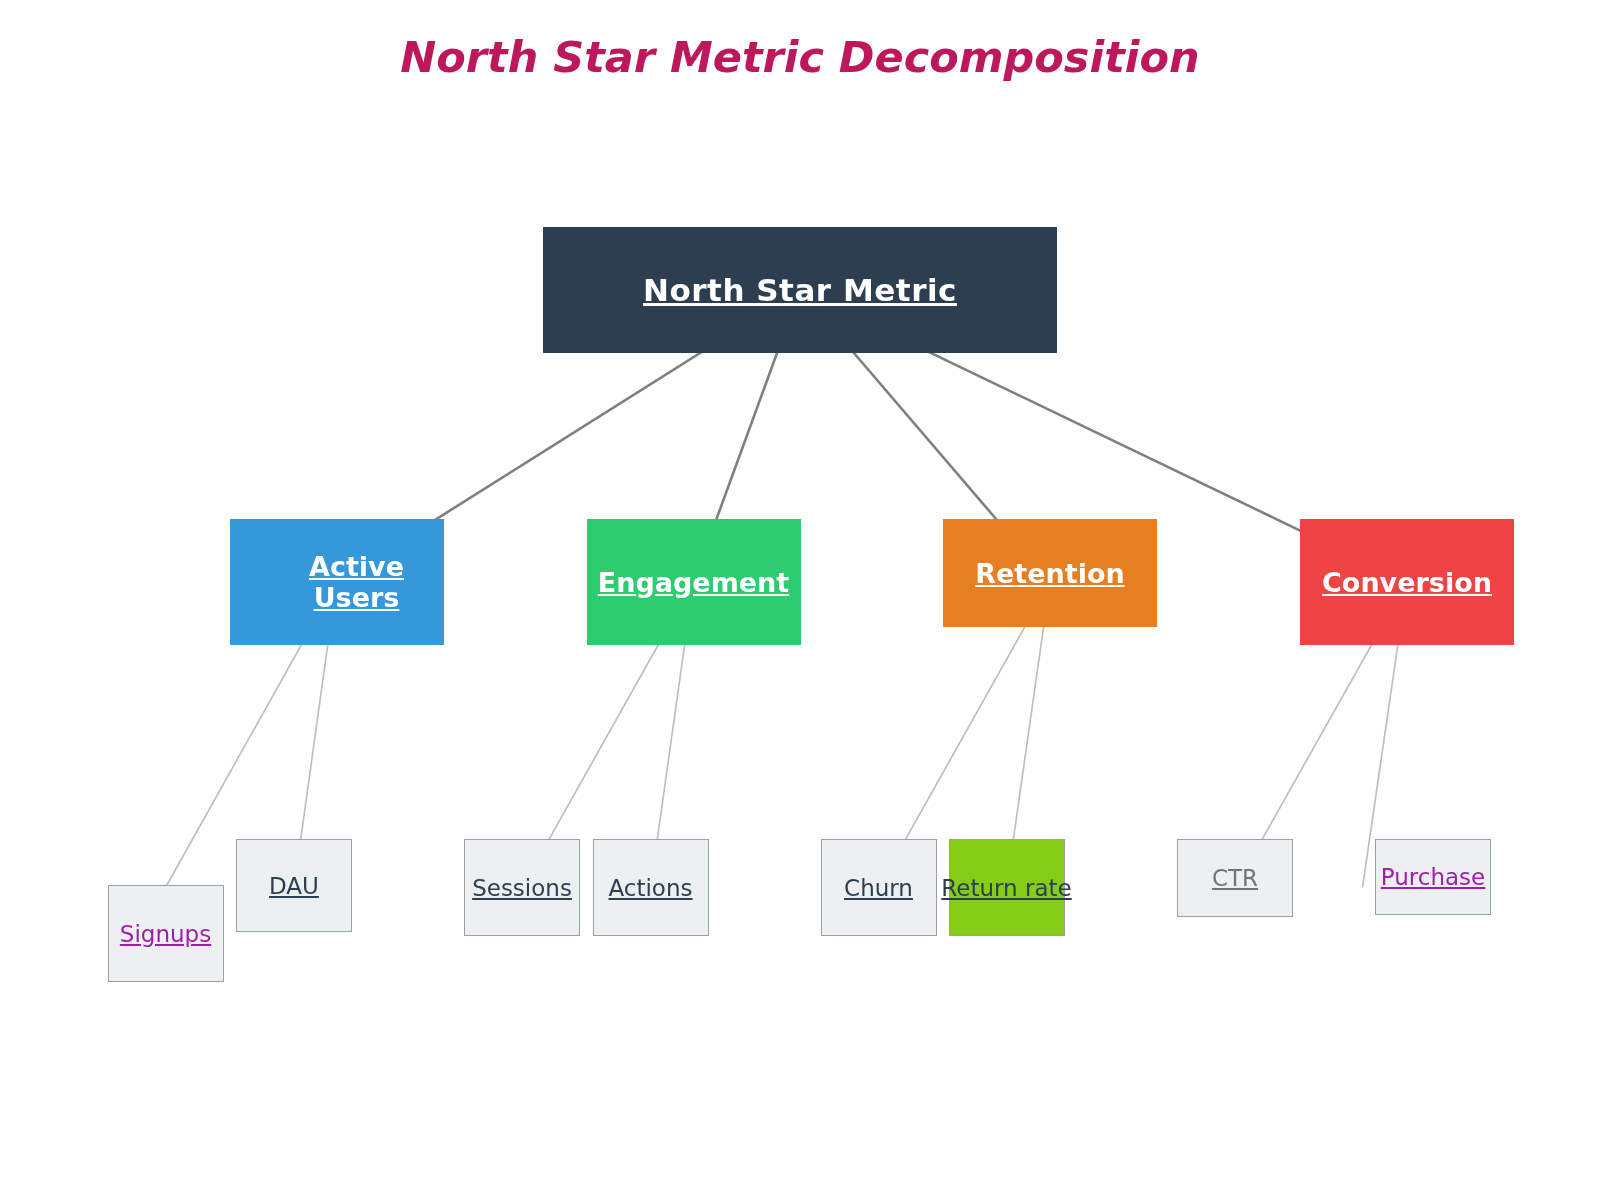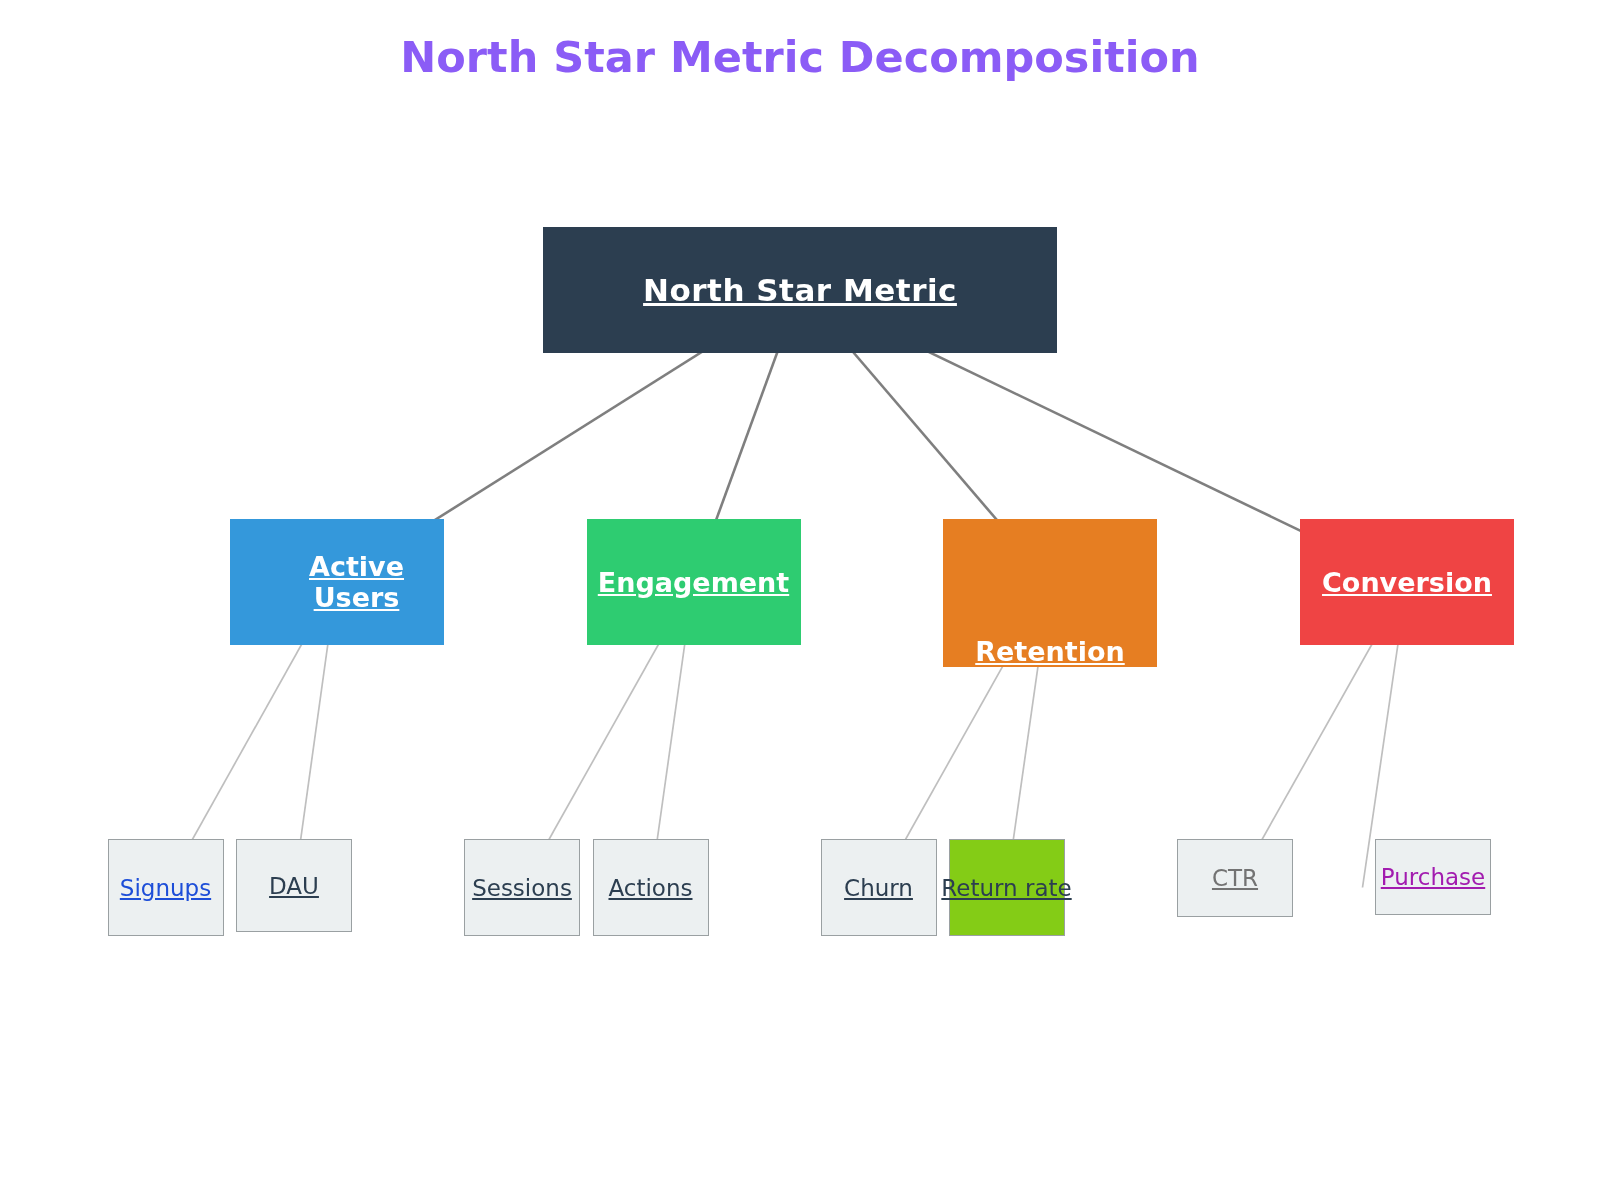--- a/index.html
+++ b/index.html
@@ -66,21 +66,21 @@
     color: #2c3e50;
     font-size: 23px;
     font-weight: normal;
     white-space: nowrap;
   }
 </style>
 </head>
 <body style="background: rgb(255, 255, 255);">
 
 <div id="stage">
-  <div class="title" style="color: #8b5cf6;">North Star Metric Decomposition</div>
+  <div class="title" style="color: #be185d; font-style: italic;">North Star Metric Decomposition</div>
   <svg id="edges" width="1600" height="1200">
       <line x1="800" y1="290" x2="336.5" y2="582" class="edge-primary"></line>
       <line x1="336.5" y1="582" x2="165.5" y2="887.5" class="edge-secondary"></line>
       <line x1="336.5" y1="582" x2="294" y2="887.5" class="edge-secondary"></line>
       <line x1="800" y1="290" x2="693.5" y2="582" class="edge-primary"></line>
       <line x1="693.5" y1="582" x2="522" y2="887.5" class="edge-secondary"></line>
       <line x1="693.5" y1="582" x2="650.5" y2="887.5" class="edge-secondary"></line>
       <line x1="800" y1="290" x2="1050" y2="582" class="edge-primary"></line>
       <line x1="1050" y1="582" x2="878.5" y2="887.5" class="edge-secondary"></line>
       <line x1="1050" y1="582" x2="1006.5" y2="887.5" class="edge-secondary"></line>
@@ -88,36 +88,36 @@
       <line x1="1407" y1="582" x2="1235" y2="887.5" class="edge-secondary"></line>
       <line x1="1407" y1="582" x2="1362.5" y2="887.5" class="edge-secondary"></line>
     </svg>
   <div id="nodes">
       <div class="node root-node" style="left: 543px; top: 227px; width: 514px; height: 126px; background: rgb(44, 62, 80);">
         <span>North Star Metric</span>
       </div>
       <div class="node category-node" style="left: 229.5px; top: 519px; width: 214px; height: 126px; background: rgb(52, 152, 219); padding-left: 40px;">
         <span>Active Users</span>
       </div>
-      <div class="node leaf-node" style="left: 107.5px; top: 839px; width: 116px; height: 97px; background: rgb(236, 240, 241); border: 1.5px solid rgb(154, 160, 162); color: #1d4ed8;">
+      <div class="node leaf-node" style="left: 107.5px; top: 885px; width: 116px; height: 97px; background: rgb(236, 240, 241); border: 1.5px solid rgb(154, 160, 162); color: #a21caf;">
         <span>Signups</span>
       </div>
       <div class="node leaf-node" style="left: 236px; top: 839px; width: 116px; height: 93px; background: rgb(236, 240, 241); border: 1.5px solid rgb(154, 160, 162); color: rgb(44, 62, 80);">
         <span>DAU</span>
       </div>
       <div class="node category-node" style="left: 586.5px; top: 519px; width: 214px; height: 126px; background: rgb(46, 204, 113);">
         <span>Engagement</span>
       </div>
       <div class="node leaf-node" style="left: 464px; top: 839px; width: 116px; height: 97px; background: rgb(236, 240, 241); border: 1.5px solid rgb(154, 160, 162); color: rgb(44, 62, 80);">
         <span>Sessions</span>
       </div>
       <div class="node leaf-node" style="left: 592.5px; top: 839px; width: 116px; height: 97px; background: rgb(236, 240, 241); border: 1.5px solid rgb(154, 160, 162); color: rgb(44, 62, 80);">
         <span>Actions</span>
       </div>
-      <div class="node category-node" style="left: 943px; top: 519px; width: 214px; height: 148px; background: rgb(230, 126, 34); align-items: flex-end;">
+      <div class="node category-node" style="left: 943px; top: 519px; width: 214px; height: 108px; background: rgb(230, 126, 34);">
         <span>Retention</span>
       </div>
       <div class="node leaf-node" style="left: 820.5px; top: 839px; width: 116px; height: 97px; background: rgb(236, 240, 241); border: 1.5px solid rgb(154, 160, 162); color: rgb(44, 62, 80);">
         <span>Churn</span>
       </div>
       <div class="node leaf-node" style="left: 948.5px; top: 839px; width: 116px; height: 97px; background: #84cc16; border: 1.5px solid rgb(154, 160, 162); color: rgb(44, 62, 80);">
         <span>Return rate</span>
       </div>
       <div class="node category-node" style="left: 1300px; top: 519px; width: 214px; height: 126px; background: #ef4444;">
         <span>Conversion</span>

